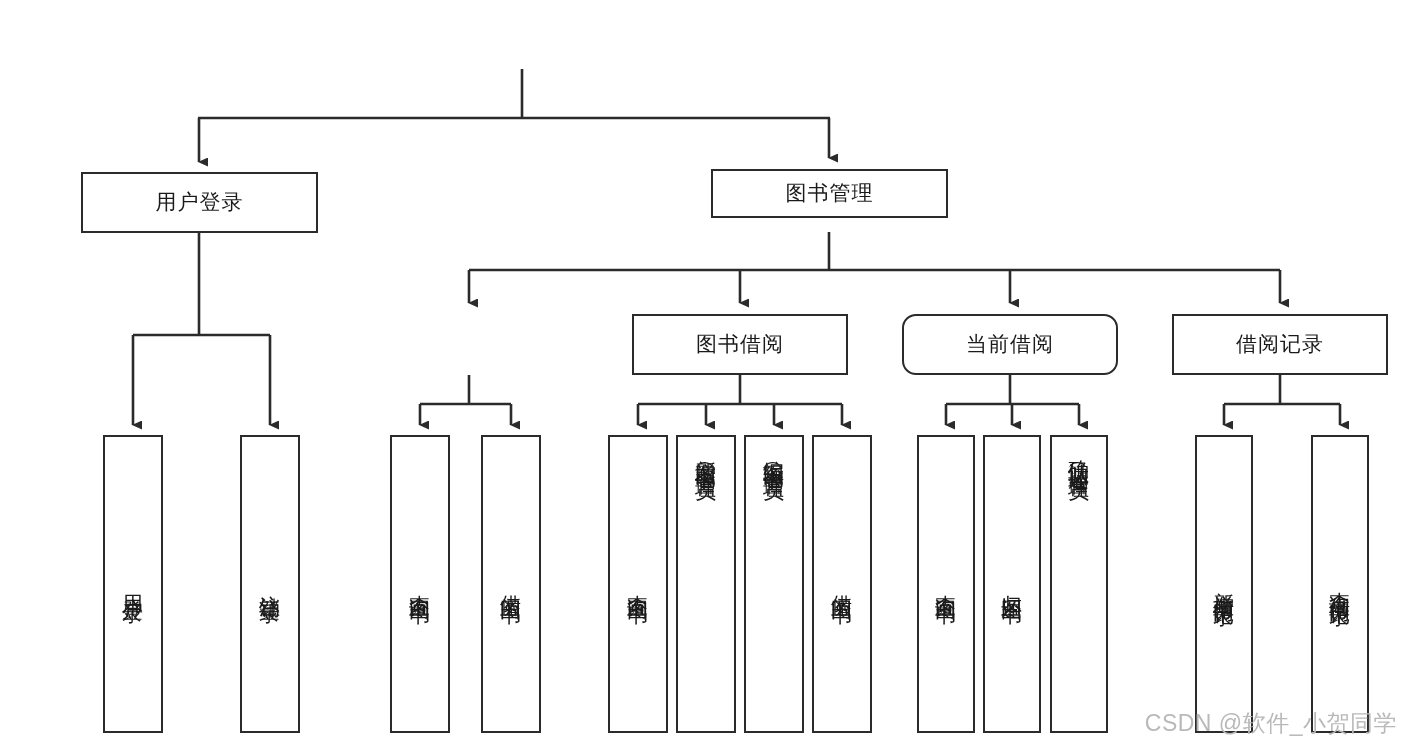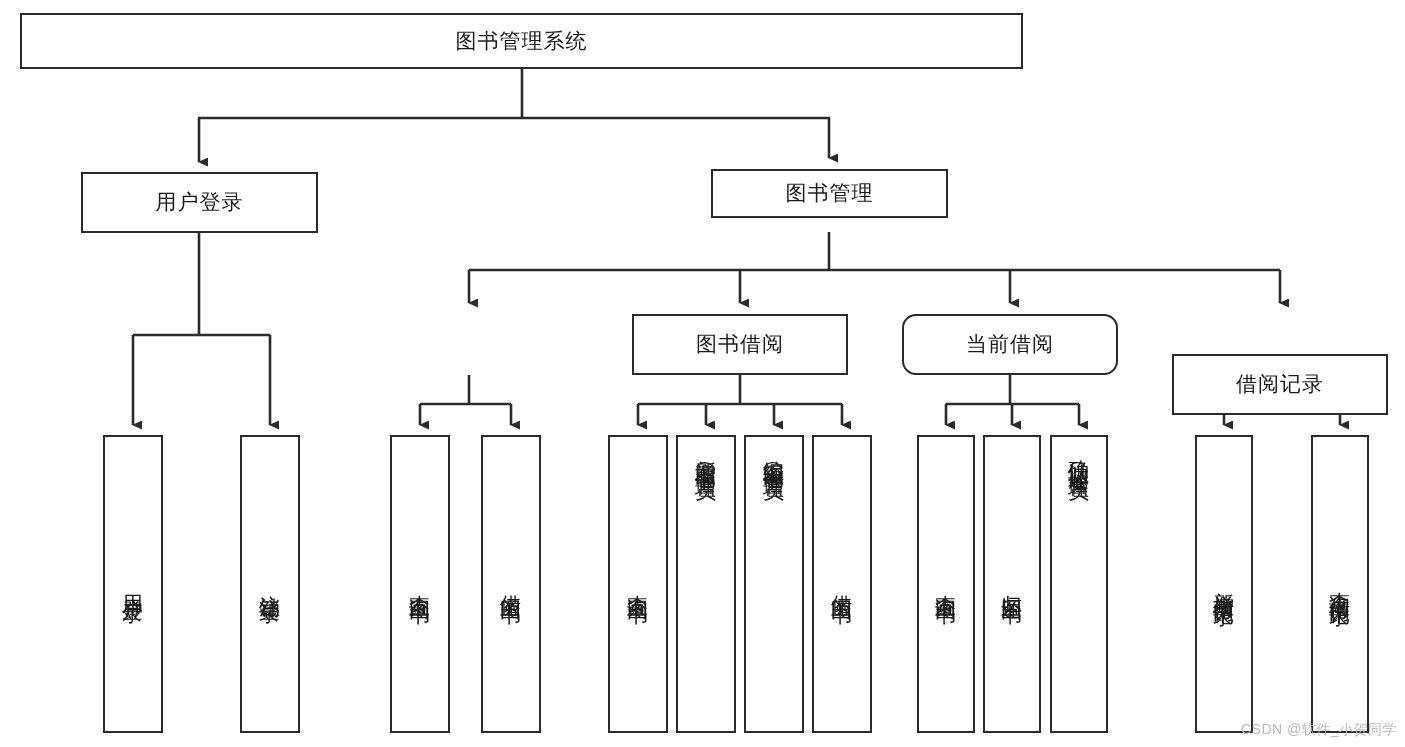--- a/index.html
+++ b/index.html
@@ -59,21 +59,21 @@
   }
   .node.leaf.center-text {
     align-items: center;
     padding-top: 0;
   }
   #watermark {
     position: absolute;
     right: 8px;
     bottom: 8px;
     color: #b9b9b9;
-    font-size: 14px;
+    font-size: 23px;
     letter-spacing: 0.5px;
     white-space: nowrap;
     z-index: 5;
   }
 </style>
 </head>
 <body>
 
 <div id="diagram-root">
 
@@ -120,42 +120,39 @@
       <path d="M1012,404 L1012,425" marker-end="url(#arrowhead)"></path>
       <path d="M1079,404 L1079,425" marker-end="url(#arrowhead)"></path>
 
       <path d="M1280,375 L1280,404"></path>
       <path d="M1224,404 L1340,404"></path>
       <path d="M1224,404 L1224,425" marker-end="url(#arrowhead)"></path>
       <path d="M1340,404 L1340,425" marker-end="url(#arrowhead)"></path>
     </g>
   </svg>
 
-  <div class="node" style="left:20px; top:13px; width:1003px; height:56px;">
-    <span class="node-label">图书管理系统</span>
-  </div>
 
   <div class="node" style="left:81px; top:172px; width:237px; height:61px;">
     <span class="node-label">用户登录</span>
   </div>
 
   <div class="node" style="left:711px; top:169px; width:237px; height:49px;">
     <span class="node-label">图书管理</span>
   </div>
 
 
   <div class="node" style="left:632px; top:314px; width:216px; height:61px;">
     <span class="node-label">图书借阅</span>
   </div>
 
   <div class="node" style="left:902px; top:314px; width:216px; height:61px;border-radius:14px;">
     <span class="node-label">当前借阅</span>
   </div>
 
-  <div class="node" style="left:1172px; top:314px; width:216px; height:61px;margin-top:40px;">
+  <div class="node" style="left:1172px; top:314px; width:216px; height:61px;">
     <span class="node-label">借阅记录</span>
   </div>
 
   <div class="node leaf center-text" style="left:103px; top:435px; width:60px; height:298px;">
     <span class="node-label">用户登录</span>
   </div>
 
   <div class="node leaf center-text" style="left:240px; top:435px; width:60px; height:298px;">
     <span class="node-label">注销登录</span>
   </div>

